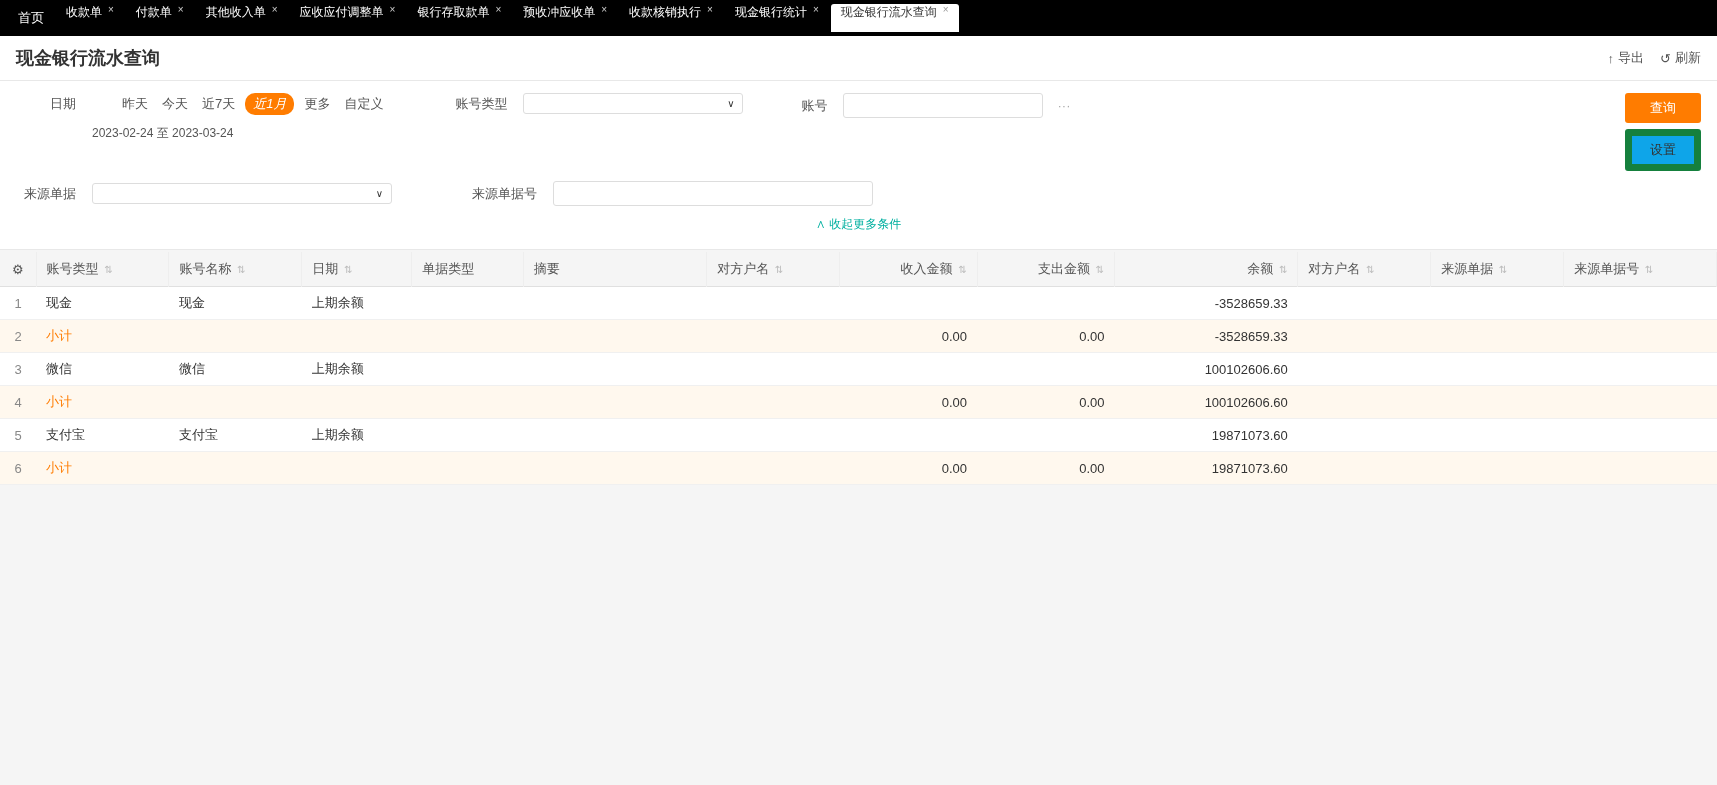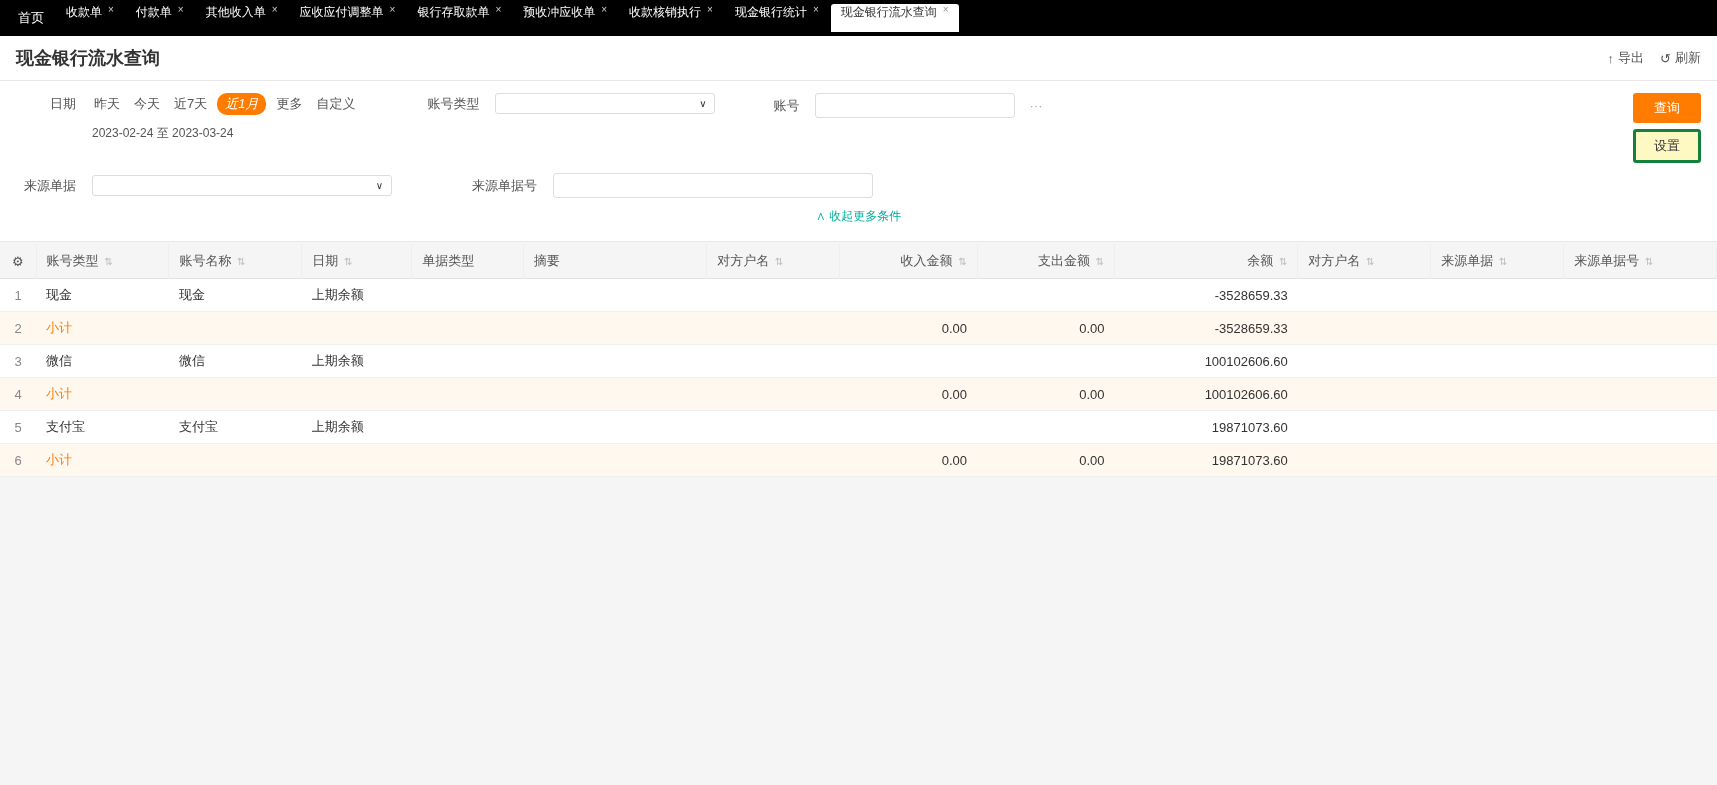--- a/index.html
+++ b/index.html
@@ -82,20 +82,21 @@
       font-size: 13px;
       min-width: 60px;
       text-align: right;
       margin-right: 8px;
       white-space: nowrap;
     }
     .date-options {
       display: flex;
       align-items: center;
       gap: 6px;
+      margin-left: 28px;
     }
     .date-opt {
       color: #555;
       font-size: 13px;
       cursor: pointer;
       padding: 2px 4px;
     }
     .date-opt.active {
       background: #ff7c00;
       color: #fff;
@@ -139,23 +140,23 @@
       background: #ff7c00;
       color: #fff;
       border: none;
       border-radius: 3px;
       padding: 6px 20px;
       cursor: pointer;
       font-size: 13px;
       min-width: 60px;
     }
     .btn-settings {
-      background: #fef9c3;
+      background: #0ea5e9;
       color: #333;
-      border: 3px solid #15803d;
+      border: 7px solid #15803d;
       border-radius: 3px;
       padding: 5px 18px;
       cursor: pointer;
       font-size: 13px;
     }
     .collapse-bar {
       text-align: center;
       padding: 4px 0;
       color: #00b0a0;
       cursor: pointer;

